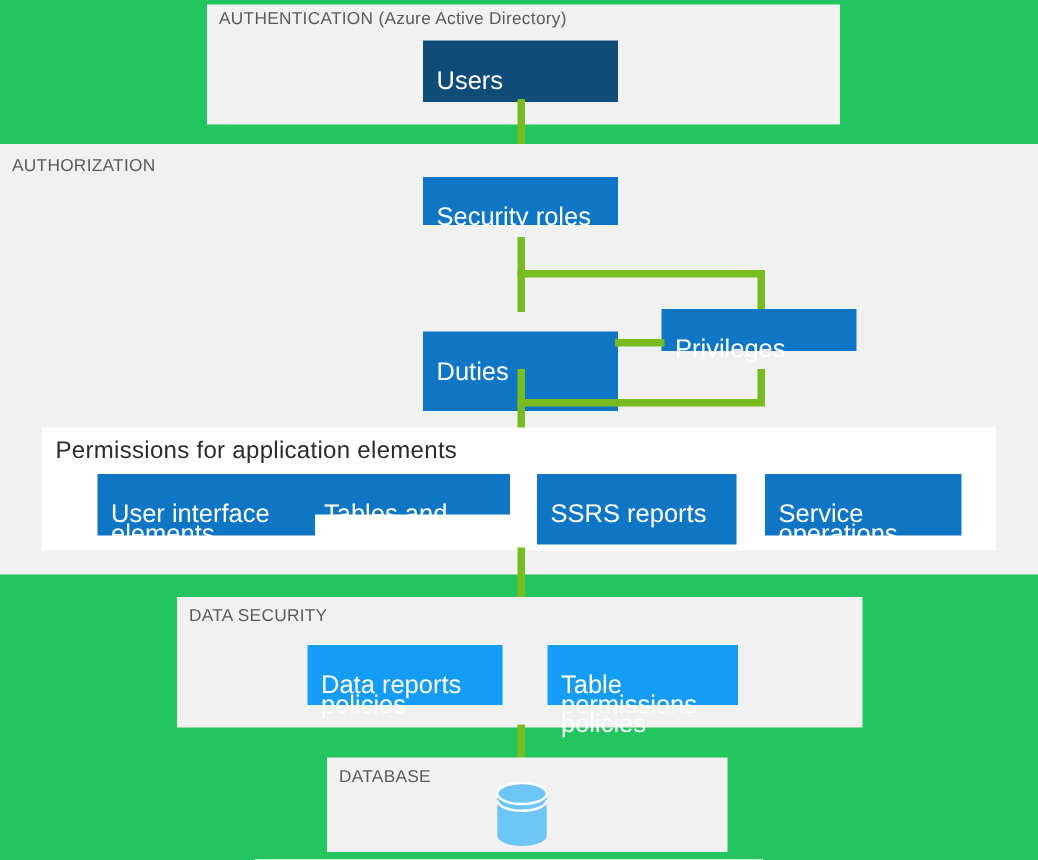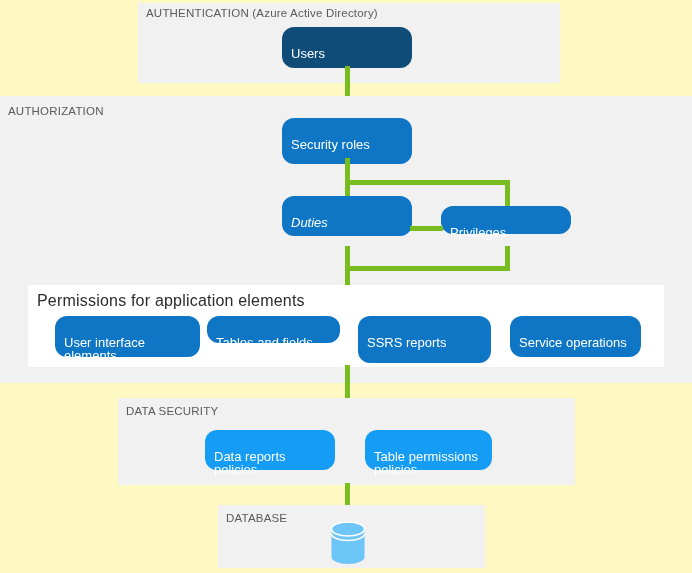--- a/index.html
+++ b/index.html
@@ -8,21 +8,21 @@
     padding: 0;
     background: #ffffff;
   }
   body {
     font-family: "Liberation Sans", sans-serif;
   }
   #diagram {
     position: relative;
     width: 692px;
     height: 573px;
-    background: #fef9c3;
+    background: #22c55e;
     overflow: hidden;
   }
   .panel {
     position: absolute;
     background: #f1f1f1;
   }
   .panel-white {
     position: absolute;
     background: #ffffff;
   }
@@ -32,26 +32,25 @@
     color: #5a5a5a;
     letter-spacing: .2px;
     white-space: nowrap;
   }
   .panel-title.dark {
     color: #4a4a4a;
   }
   .node {
     position: absolute;
     color: #ffffff;
-    font-size: 13px;
+    font-size: 17px;
     line-height: 13px;
     box-sizing: border-box;
     padding: 7px 9px;
     white-space: pre-line;
-    border-radius: 12px;
   }
   .node.navy   { background: #0f4c78; }
   .node.blue   { background: #0e76c4; }
   .node.bright { background: #159cf4; }
   .conn {
     position: absolute;
     background: #79bc1f;
   }
   .cyl {
     position: absolute;
@@ -67,50 +66,50 @@
 
   <div class="node navy" style="left:282px; top:27px; width:130px; height:41px;">
     <span>Users</span>
   </div>
 
   <div class="conn" style="left:345px; top:66px; width:5px; height:54px;"></div>
 
   <div class="panel" style="left:0px; top:96px; width:692px; height:287px;"></div>
   <div class="panel-title" style="left:8px; top:105px;">AUTHORIZATION</div>
 
-  <div class="node blue" style="left:282px; top:118px; width:130px; height:46px;">
+  <div class="node blue" style="left:282px; top:118px; width:130px; height:32px;">
     <span>Security roles</span>
   </div>
 
   <div class="conn" style="left:345px; top:158px; width:5px; height:50px;"></div>
 
   <div class="conn" style="left:345px; top:180px; width:165px; height:5px;"></div>
 
   <div class="conn" style="left:505px; top:180px; width:5px; height:28px;"></div>
 
-  <div class="node blue" style="left:282px; top:196px; width:130px; height:40px;font-style:italic;">
+  <div class="node blue" style="left:282px; top:221px; width:130px; height:53px;">
     <span>Duties</span>
   </div>
 
   <div class="node blue" style="left:441px; top:206px; width:130px; height:28px;">
     <span>Privileges</span>
   </div>
 
   <div class="conn" style="left:410px; top:226px; width:33px; height:5px;"></div>
 
   <div class="conn" style="left:345px; top:246px; width:5px; height:44px;"></div>
 
   <div class="conn" style="left:505px; top:246px; width:5px; height:24px;"></div>
 
   <div class="conn" style="left:345px; top:266px; width:165px; height:5px;"></div>
 
   <div class="panel-white" style="left:28px; top:285px; width:636px; height:82px;"></div>
   <div class="panel-title dark" style="left:37px; top:292px; font-size:16px; color:#2b2b2b;">Permissions for application elements</div>
 
-  <div class="node blue" style="left:55px; top:316px; width:145px; height:41px;">
+  <div class="node blue" style="left:65px; top:316px; width:145px; height:41px;">
     <span>User interface elements</span>
   </div>
 
   <div class="node blue" style="left:207px; top:316px; width:133px; height:27px;text-decoration:underline;">
     <span>Tables and fields</span>
   </div>
 
   <div class="node blue" style="left:358px; top:316px; width:133px; height:47px;">
     <span>SSRS reports</span>
   </div>

